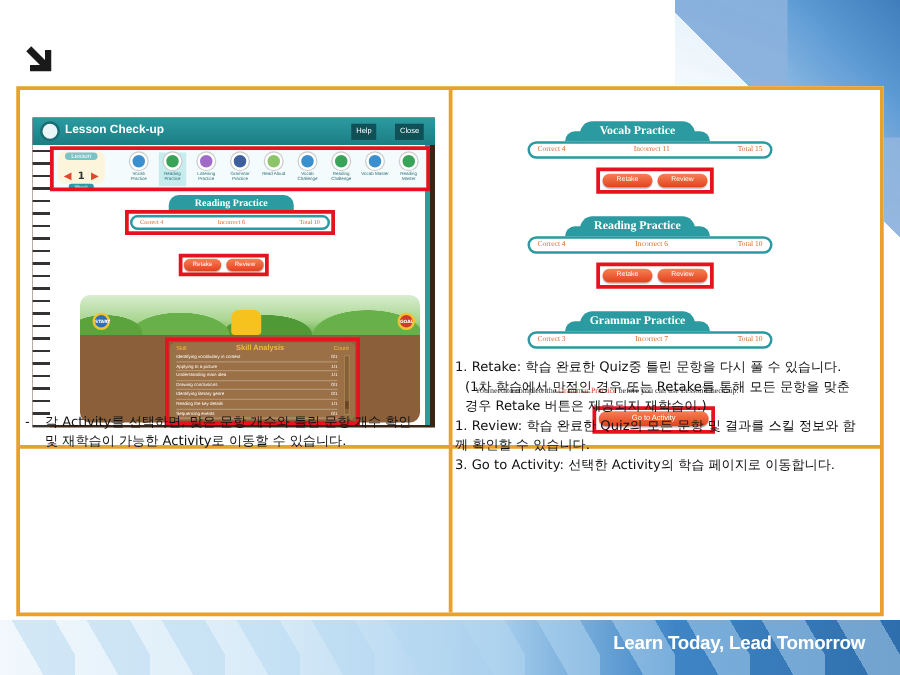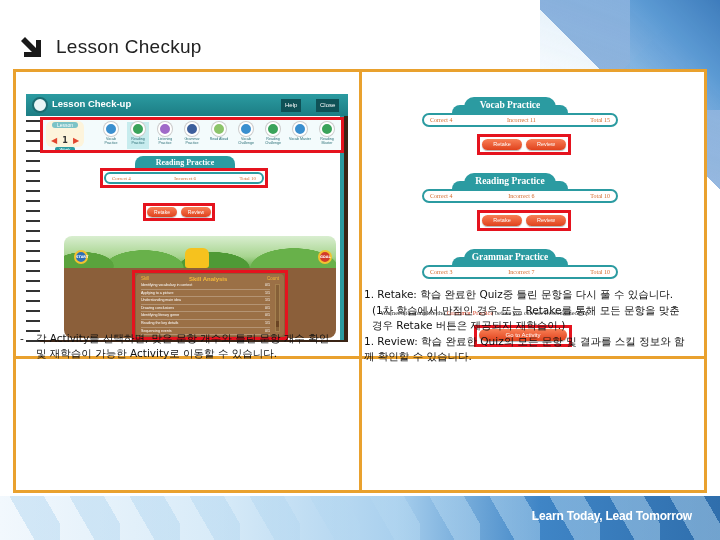--- a/index.html
+++ b/index.html
@@ -20,21 +20,21 @@
     background: linear-gradient(225deg, #2a6fb5 0%, #4a8fcf 40%, rgba(120,180,230,0.4) 80%, transparent 100%);
   }
   .footer-band {
     position: absolute; left: 0; bottom: 0; width: 720px; height: 44px;
     background:
       linear-gradient(60deg, transparent 0 30px, rgba(180,215,240,0.5) 30px 60px, transparent 60px) 0 0/60px 44px repeat-x,
       linear-gradient(90deg, #f2f8fd 0%, #d8ebf8 30%, #a9d0ee 55%, #3f85c6 75%, #2f6eac 100%);
   }
   .footer-slogan {
     position: absolute; right: 28px; bottom: 17px; color: #fff;
-    font-family: "Liberation Sans", sans-serif; font-size: 12px; font-weight: bold; letter-spacing: -0.2px;
+    font-family: "Liberation Sans", sans-serif; font-size: 15px; font-weight: bold; letter-spacing: -0.2px;
   }
 
   
   .header { position: absolute; left: 18px; top: 30px; height: 34px; display: flex; align-items: center; }
   .arrow-icon { width: 26px; height: 26px; position: relative; }
   .arrow-icon svg { width: 26px; height: 26px; }
   .page-title {
     margin-left: 12px; font-family: "Liberation Sans", sans-serif; font-size: 19px; color: #222; letter-spacing: 0.3px;
   }
 
@@ -112,21 +112,20 @@
 <body>
 
 <div class="tri-top"></div>
 
 <div class="header">
   <span class="arrow-icon">
     <svg viewBox="0 0 26 26">
         <path d="M3 7 L7 3 L18 14 L18 6 L23 6 L23 23 L6 23 L6 18 L14 18 Z" fill="#1a1a1a"></path>
       </svg>
   </span>
-  <span class="page-title">Lesson Checkup</span>
 </div>
 
 <div class="frame">
   <div class="vline"></div>
   <div class="hline"></div>
 
   <div class="app">
     <div class="app-inner">
       <div class="app-titlebar">
         <span class="app-logo"></span>
@@ -286,16 +285,17 @@
   <div class="bullet-line">
     <span class="dash">-</span>
     <span>각 Activity를 선택하면, 맞은 문항 개수와 틀린 문항 개수 확인 및 재학습이 가능한 Activity로 이동할 수 있습니다.</span>
   </div>
 </div>
 
 <div class="desc-right">
   <p>1. Retake: 학습 완료한 Quiz중 틀린 문항을 다시 풀 수 있습니다.</p>
   <p class="indent">(1차 학습에서 만점인 경우 또는 Retake를 통해 모든 문항을 맞춘 경우 Retake 버튼은 제공되지 재학습이.)</p>
   <p>1. Review: 학습 완료한 Quiz의 모든 문항 및 결과를 스킬 정보와 함께 확인할 수 있습니다.</p>
+  <p>3. Go to Activity: 선택한 Activity의 학습 페이지로 이동합니다.</p>
 </div>
 
 <div class="footer-band"></div>
 <div class="footer-slogan">Learn Today, Lead Tomorrow</div>
 
 </body></html>

